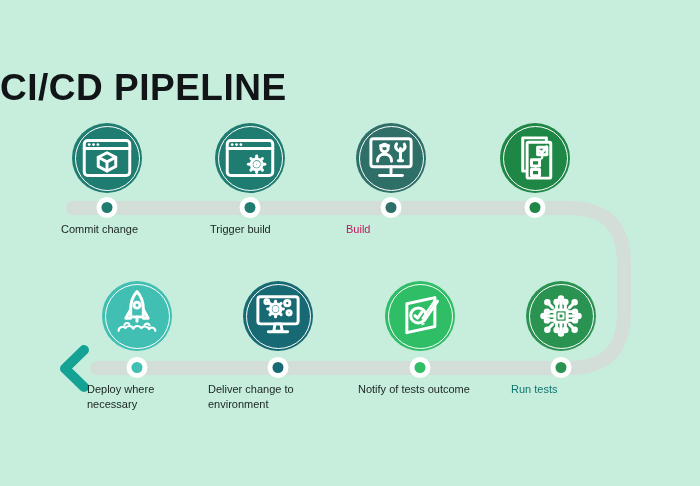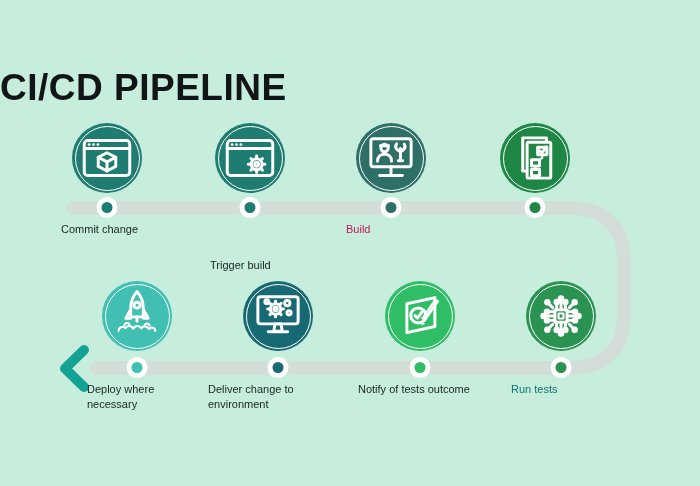--- a/index.html
+++ b/index.html
@@ -89,21 +89,21 @@
         <line x1="26.1" y1="21.3" x2="27.1" y2="20.3"></line>
           <line x1="20.5" y1="26.9" x2="21.5" y2="25.9"></line>
         <line x1="26.1" y1="25.9" x2="27.1" y2="26.9"></line>
           <line x1="20.5" y1="20.3" x2="21.5" y2="21.3"></line>
       </g>
     </svg>
   </div>
   <div class="dot">
     <div class="inner" style="background-color: rgb(31, 124, 113);"></div>
   </div>
-  <div class="label" style="width: 80px; color: rgb(24, 36, 32); margin-top: 36px;">Trigger build</div>
+  <div class="label" style="width: 80px; color: rgb(24, 36, 32);">Trigger build</div>
 </div>
 
 <div class="step row-top s3">
   <div class="circle" style="background-color: rgb(46, 111, 104);">
     <div class="ring"></div>
     <svg class="icon" viewBox="0 0 40 40">
       <rect x="8.5" y="9" width="23" height="16" rx="1.5"></rect>
       <line x1="20" y1="25" x2="20" y2="28.5"></line>
       <line x1="13.5" y1="30" x2="26.5" y2="30"></line>
       <circle cx="16.3" cy="14.3" r="2.1"></circle>

